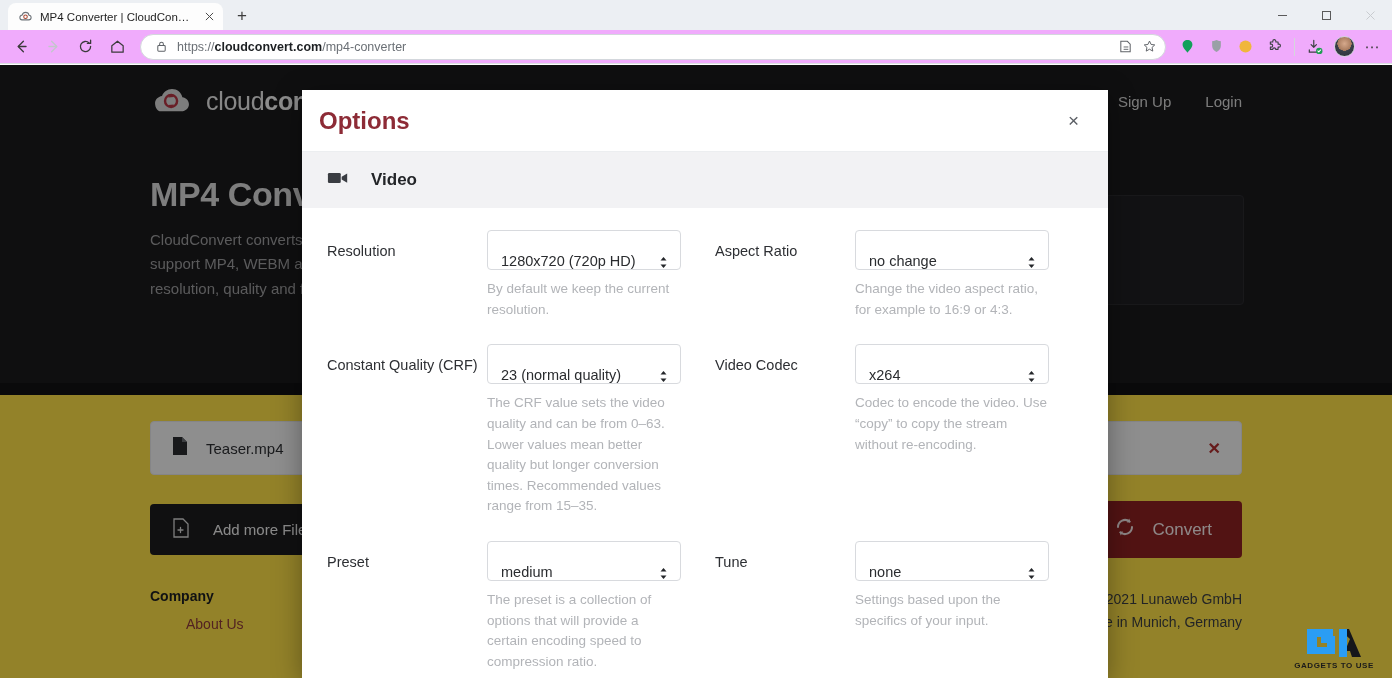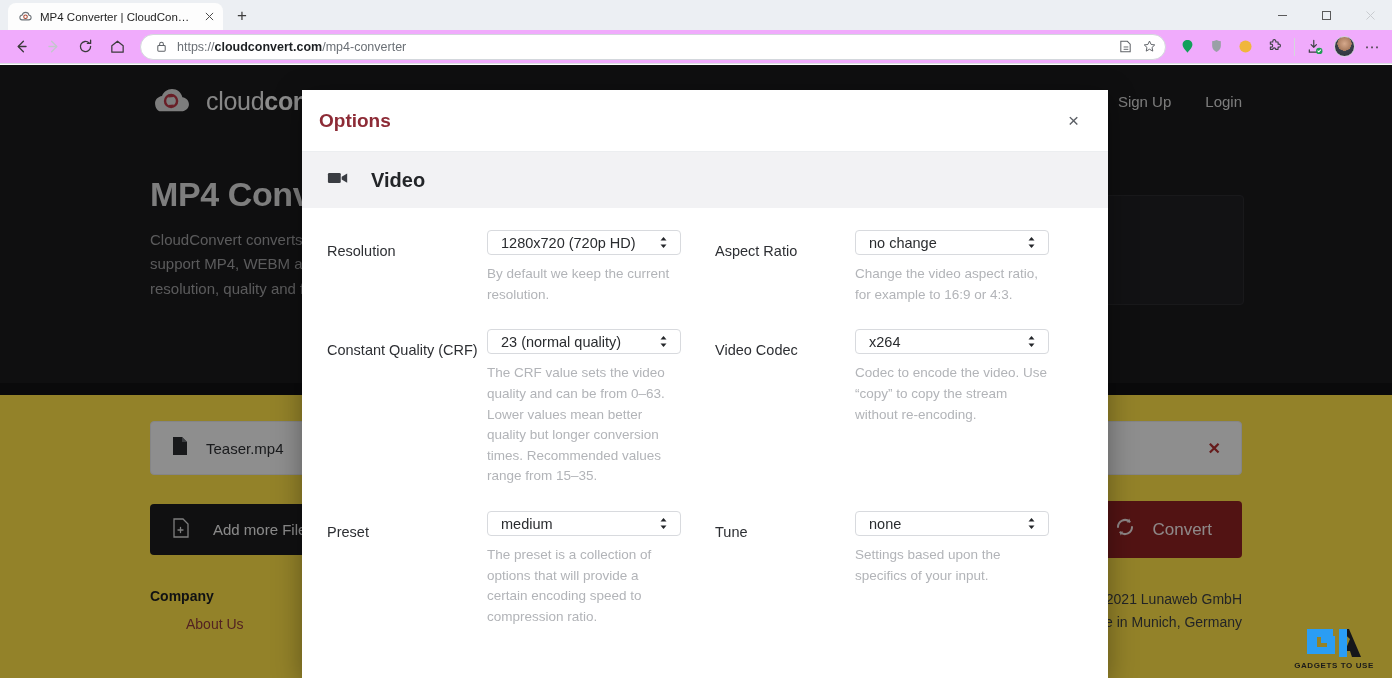--- a/index.html
+++ b/index.html
@@ -161,40 +161,40 @@
     position: absolute; left: 302px; top: 90px;
     width: 806px; height: 588px; background:#fff;
     box-shadow: 0 6px 26px rgba(0,0,0,.35);
     z-index: 30; overflow: hidden;
     display:flex; flex-direction: column;
   }
   .modal-head {
     height: 62px; display:flex; align-items:center;
     padding: 0 25px 0 17px; border-bottom: 1px solid #eceef0;
   }
-  .modal-title { font-size: 19px; font-weight: 700; color: #8d2b36; }
+  .modal-title { font-size: 24px; font-weight: 700; color: #8d2b36; }
   .modal-close {
     margin-left:auto; font-size: 19px; color: #5c6066; font-weight: 300;
     line-height: 1; padding: 2px 4px;
   }
   .section-head {
     height: 56px; background: #f2f2f4; display:flex; align-items:center;
     gap: 22px; padding: 0 25px;
   }
-  .section-title { font-size: 20px; font-weight:700; color:#232528; }
+  .section-title { font-size: 17px; font-weight:700; color:#232528; }
 
   .modal-body { flex: 1; overflow: hidden; padding: 22px 25px 0 25px; }
   .grid { display: grid; grid-template-columns: 160px 1fr 140px 1fr; }
   .lbl {
     font-size: 14.5px; color:#2d2f33; padding-top: 11px; line-height: 1.38;
   }
   .fieldcell { padding-right: 34px; }
   .select {
-    width: 100%; max-width: 229px; height: 25px; border: 1px solid #d8dade;
-    border-radius: 4px; background:#fff; display:flex; align-items:center;
+    width: 100%; max-width: 229px; height: 40px; border: 1px solid #d8dade;
+    border-radius: 4px; background:#fff; display:flex; align-items:flex-end;
     padding: 0 10px 0 13px; position: relative;
   }
   .select-val { font-size: 14.5px; color:#2a2c2f; flex:1; white-space: nowrap; overflow:hidden; }
   .stepper {
     width: 14px; display:flex; flex-direction:column; align-items:center;
     justify-content:center; gap: 2px; color:#24262a;
   }
   .help {
     font-size: 13.5px; color:#b2b4b8; line-height: 1.53;
     margin: 9px 0 0 0; max-width: 229px;

